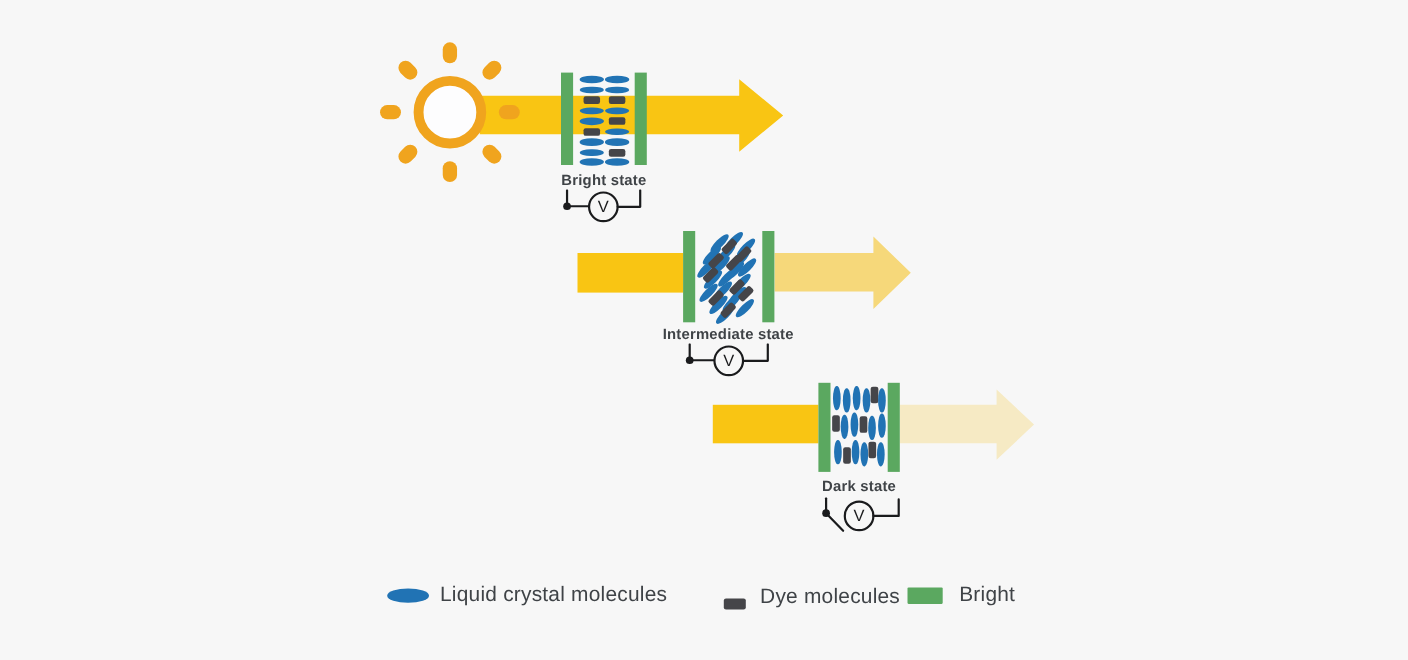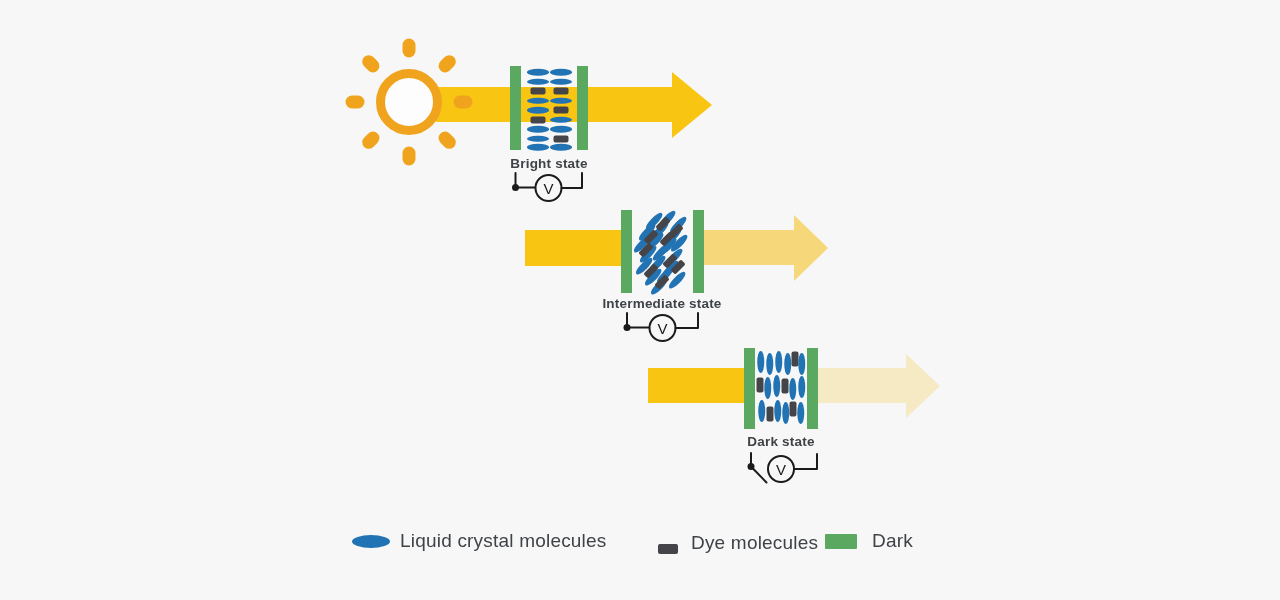--- a/index.html
+++ b/index.html
@@ -213,17 +213,17 @@
     <div class="legend-item" style="left:352px;">
       <div class="swatch-lc"></div>
       <div class="legend-label">Liquid crystal molecules</div>
     </div>
     <div class="legend-item" style="left:658px;align-items:flex-end;">
       <div class="swatch-dye"></div>
       <div class="legend-label">Dye molecules</div>
     </div>
     <div class="legend-item" style="left:825px;">
       <div class="swatch-glass"></div>
-      <div class="legend-label">Dark</div>
+      <div class="legend-label">Bright</div>
     </div>
   </div>
 
 </div>
 
 </body></html>

